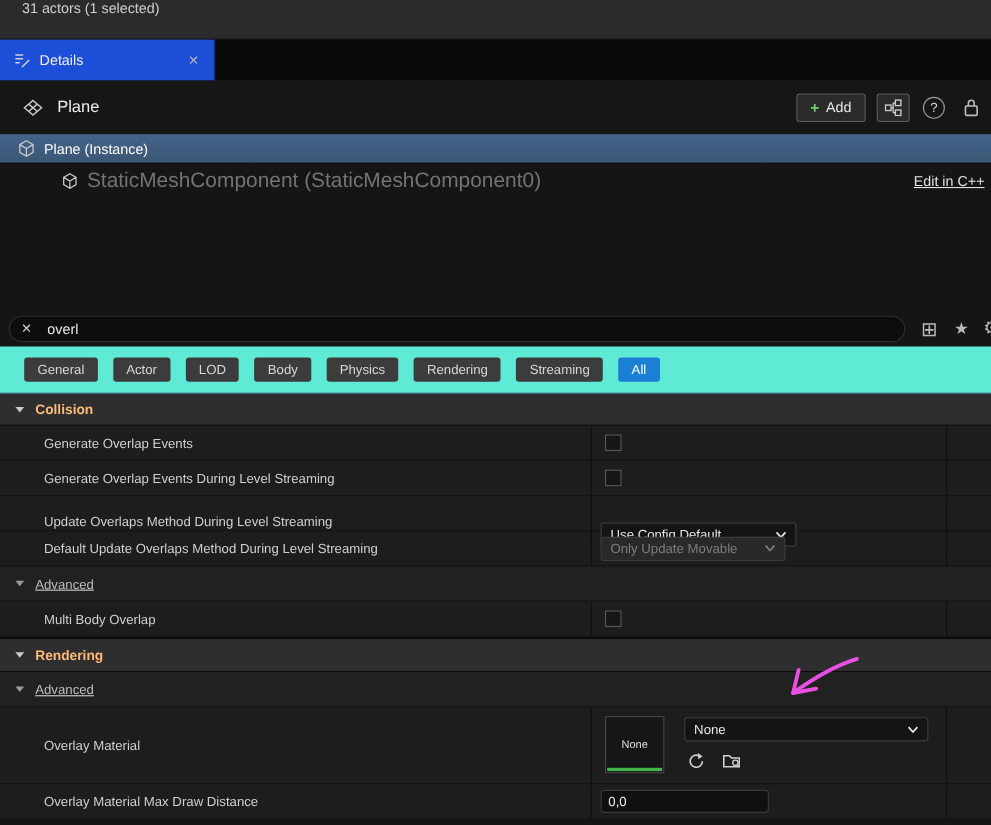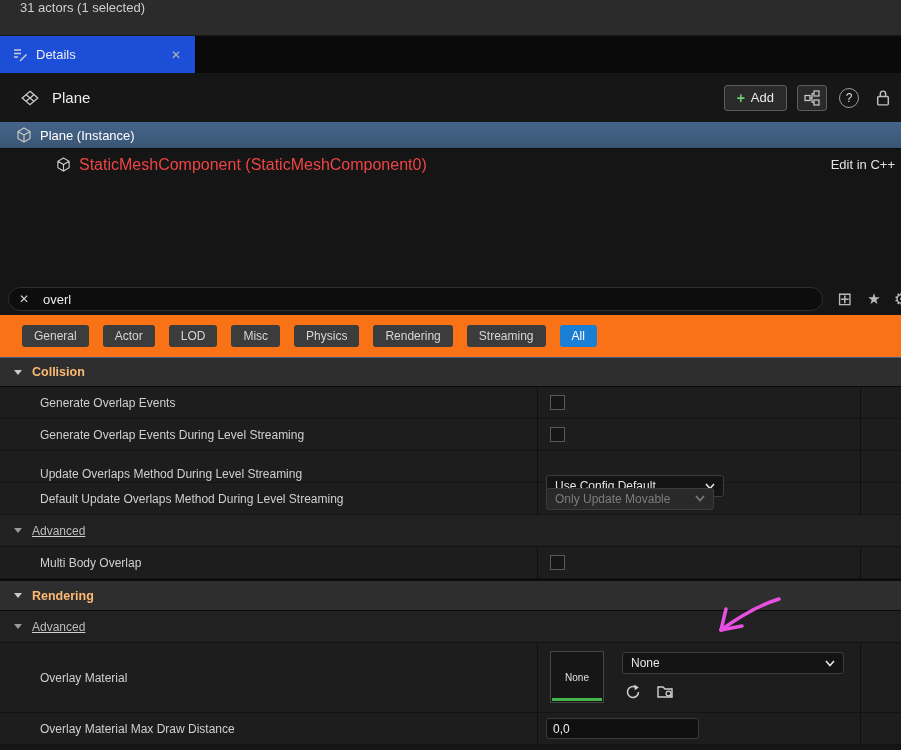--- a/index.html
+++ b/index.html
@@ -44,43 +44,43 @@
   .lock-btn { width: 16px; height: 18px; margin-right: 2px; }
   
   .instance-row {
     height: 27px; background: linear-gradient(#45648a, #3a5674);
     display: flex; align-items: center; padding-left: 16px; border-bottom: 1px solid #0c0c0c;
   }
   .instance-row .cube { width: 16px; height: 16px; margin-right: 8px; }
   .instance-row .lbl { font-size: 13px; color: #ffffff; }
   .component-row { height: 31px; background: #151515; display: flex; align-items: center; padding: 0 6px 0 56px; }
   .component-row .cube { width: 15px; height: 15px; margin-right: 8px; }
-  .component-row .lbl { font-size: 16px; color: #ef4444; flex: 1; }
-  .edit-link { font-size: 13px; color: #e2e2e2; cursor: pointer; white-space: nowrap; }
+  .component-row .lbl { font-size: 19px; color: #737373; flex: 1; }
+  .edit-link { font-size: 13px; color: #e2e2e2; text-decoration: underline; cursor: pointer; white-space: nowrap; }
   .tree-spacer { height: 103px; background: #151515; }
   
   .search-row { height: 32px; display: flex; align-items: center; padding-left: 8px; background: #151515; }
   .search-box {
     flex: 1; height: 24px; background: #0d0d0d; border: 1px solid #2e2e2e; border-radius: 12px;
     display: flex; align-items: center; padding: 0 10px;
   }
   .search-clear { color: #d0d0d0; font-size: 12px; margin-right: 14px; cursor: pointer; }
   .search-input {
     flex: 1; background: transparent; border: none; outline: none;
     color: #eaeaea; font-size: 13px; font-family: inherit;
   }
   .search-icons { display: flex; align-items: center; }
   .mini-icon { color: #b9b9b9; cursor: pointer; }
   .grid-glyph { font-size: 18px; margin-left: 14px; }
   .star-glyph { font-size: 15px; margin-left: 15px; }
   .gear-glyph { font-size: 17px; margin-left: 13px; margin-right: -8px; }
   
   .filter-row {
     height: 43px; display: flex; align-items: center; gap: 14px; padding-left: 22px;
-    background: #f97316; border-bottom: 1px solid #38608c;
+    background: #5eead4; border-bottom: 1px solid #38608c;
   }
   .filter-btn {
     background: #3c3c3c; color: #d6d6d6; font-size: 12px; border-radius: 3px;
     padding: 4px 12px; cursor: pointer; border: none; font-family: inherit;
   }
   .filter-btn.active { background: #1b7fd6; color: #ffffff; }
   
   .cat-header {
     height: 29px; background: #2e2e2e; display: flex; align-items: center;
     padding-left: 14px; border-bottom: 1px solid #0a0a0a;
@@ -242,21 +242,21 @@
       <span class="mini-icon grid-glyph">⊞</span>
       <span class="mini-icon star-glyph">★</span>
       <span class="mini-icon gear-glyph">⚙</span>
     </div>
   </div>
 
   <div class="filter-row">
     <button class="filter-btn">General</button>
     <button class="filter-btn">Actor</button>
     <button class="filter-btn">LOD</button>
-    <button class="filter-btn">Misc</button>
+    <button class="filter-btn">Body</button>
     <button class="filter-btn">Physics</button>
     <button class="filter-btn">Rendering</button>
     <button class="filter-btn">Streaming</button>
     <button class="filter-btn active">All</button>
   </div>
 
   <div class="cat-header">
     <span class="tri"></span>
     <span class="cat-lbl">Collision</span>
   </div>

